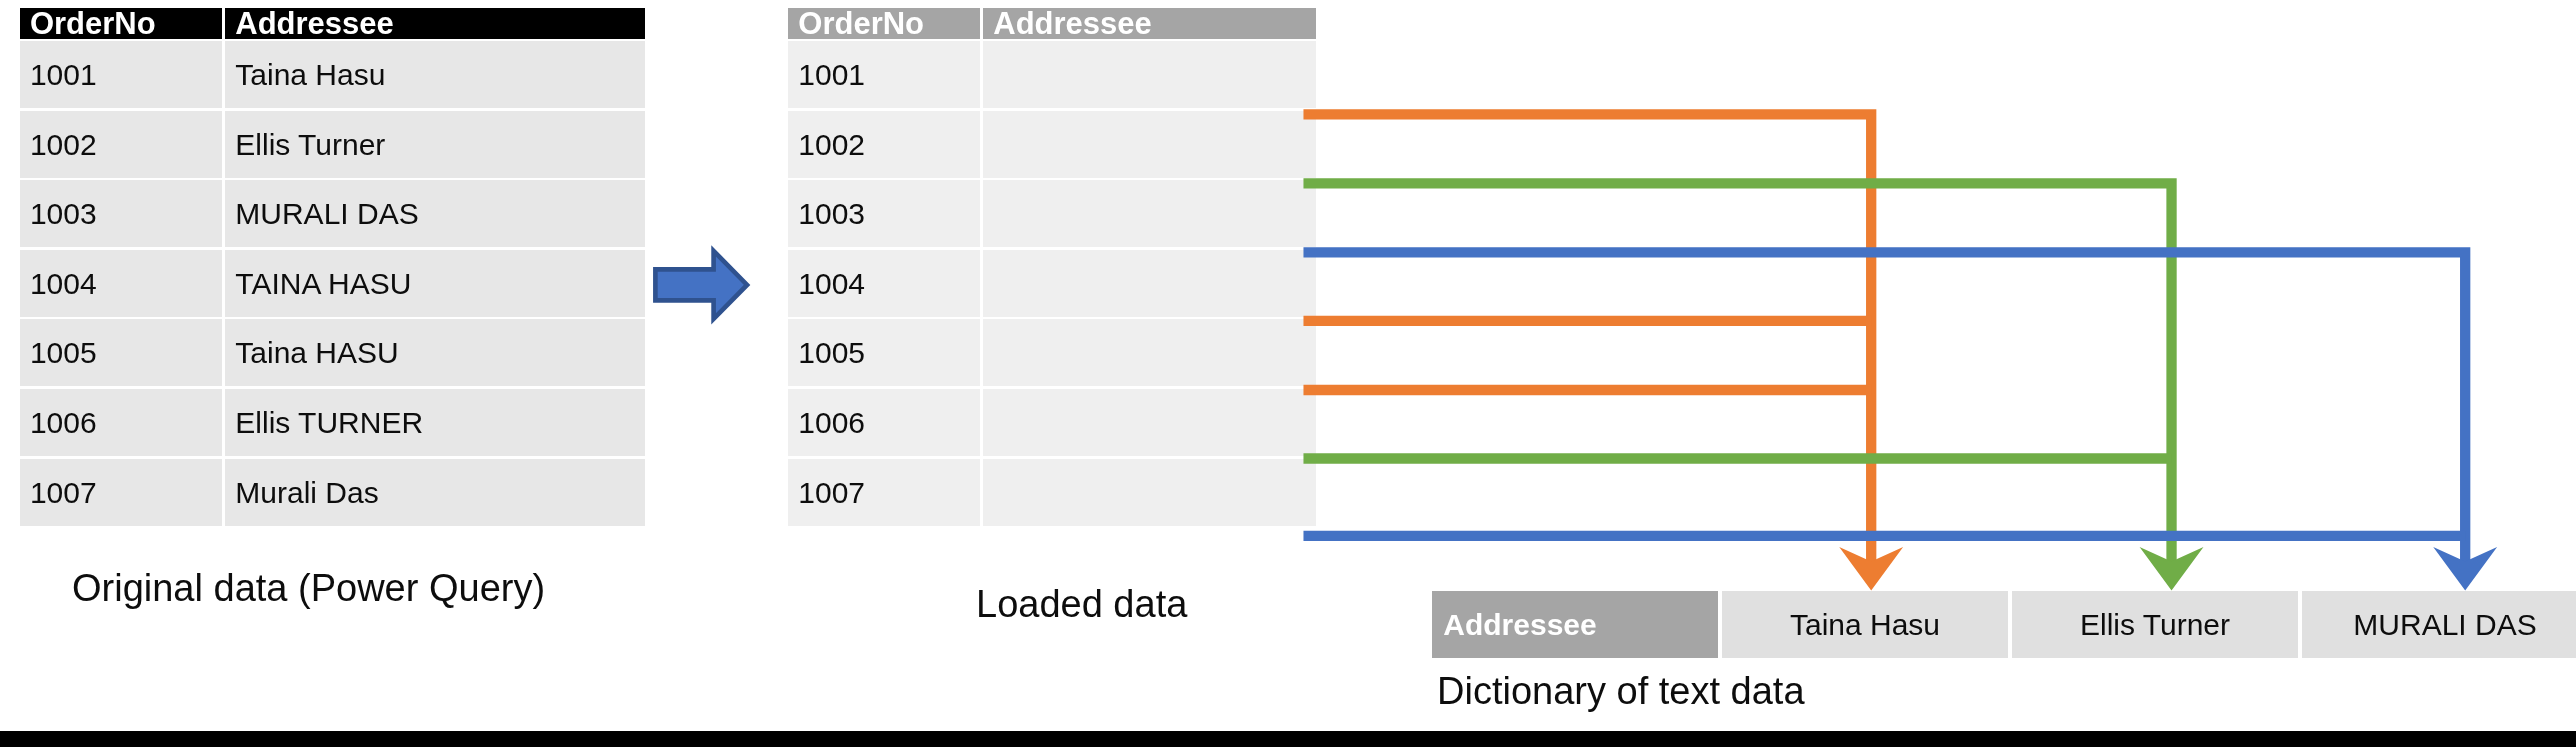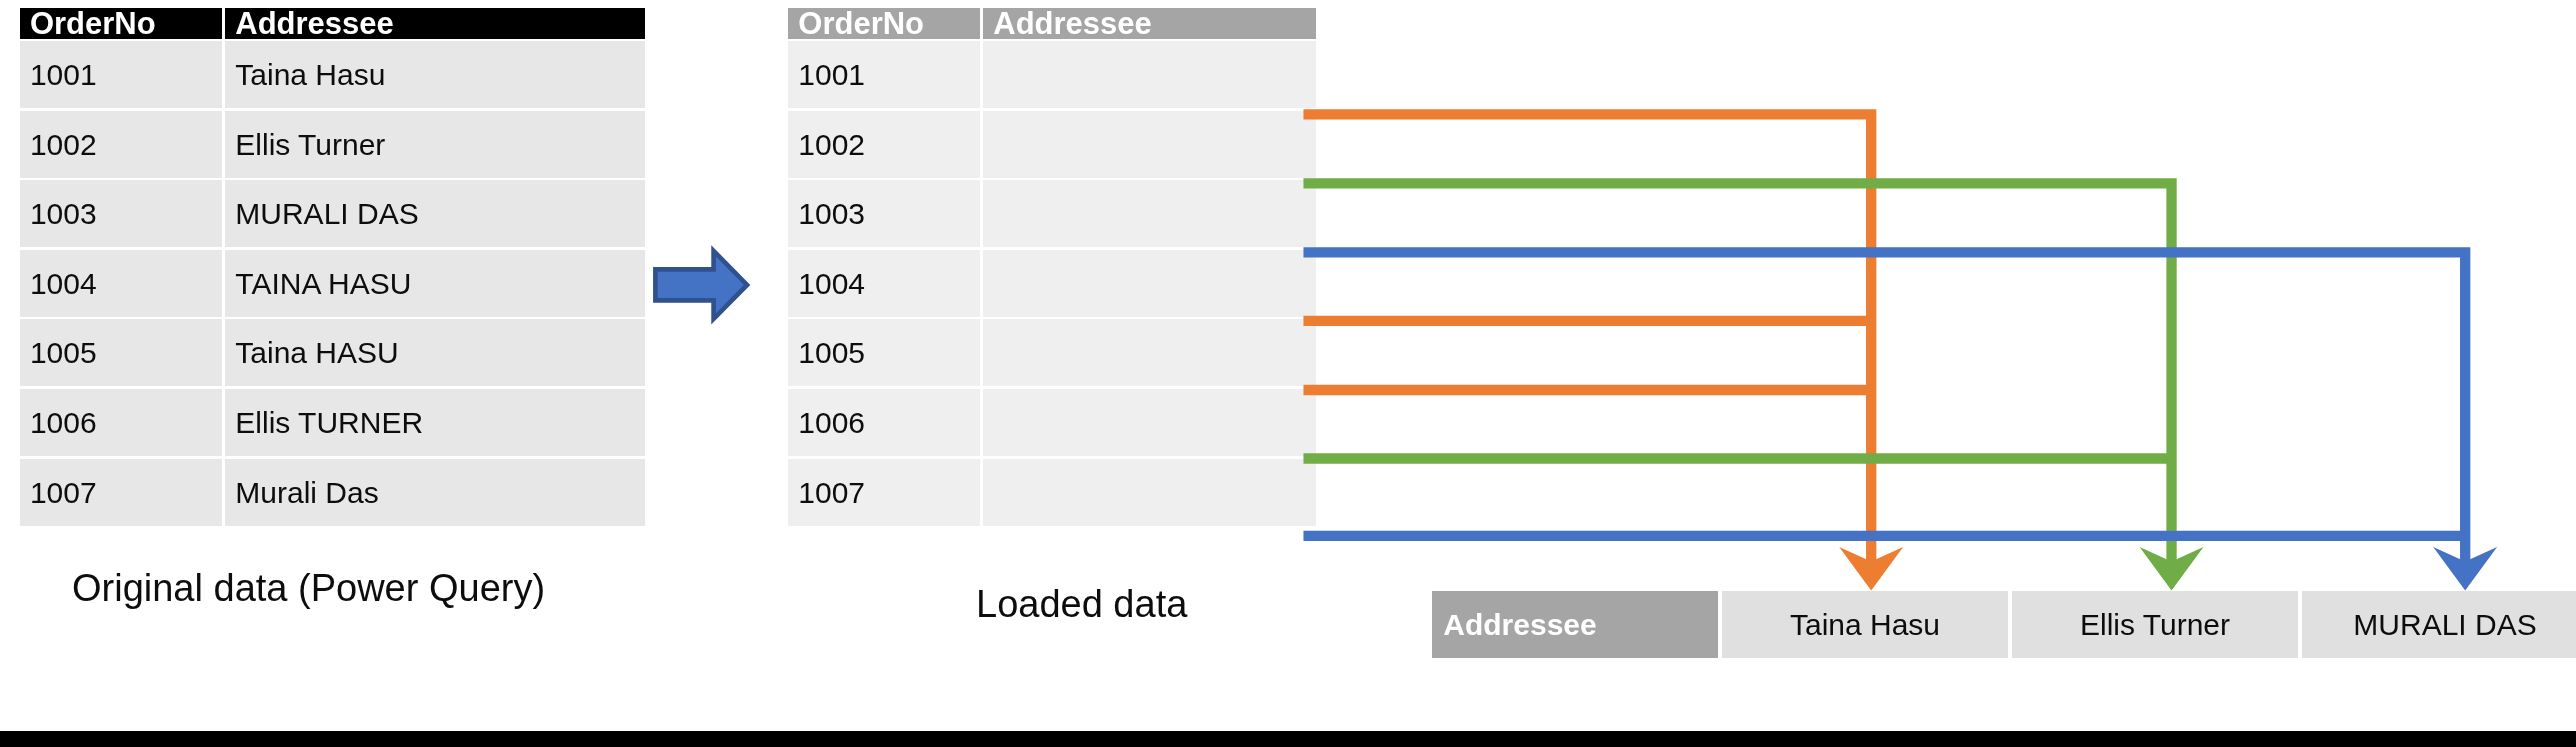--- a/index.html
+++ b/index.html
@@ -172,17 +172,18 @@
 
   </svg>
 
   <div>
     <div class="cell dict-head" style="left:1432px;top:591px;width:286px;height:67px;">Addressee</div>
     <div class="cell dict-cell" style="left:1722px;top:591px;width:286px;height:67px;">Taina Hasu</div>
     <div class="cell dict-cell" style="left:2012px;top:591px;width:286px;height:67px;">Ellis Turner</div>
     <div class="cell dict-cell" style="left:2302px;top:591px;width:286px;height:67px;">MURALI DAS</div>
   </div>
 
+  <div class="caption" style="left:1437px;top:670px;">Dictionary of text data</div>
 
   <div class="bottom-band"></div>
 
 </div>
 
 
 </body></html>

